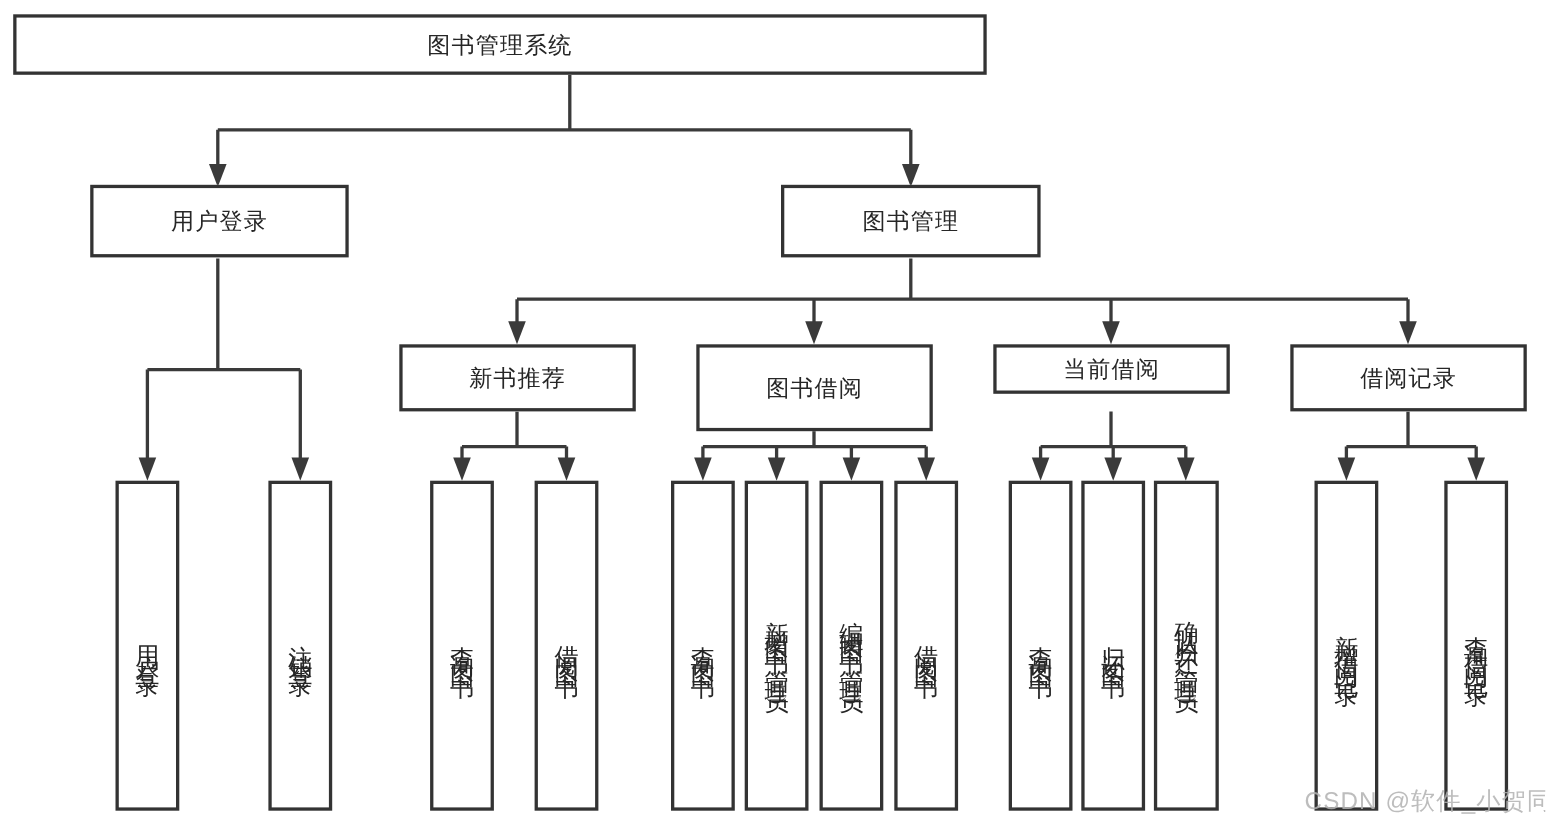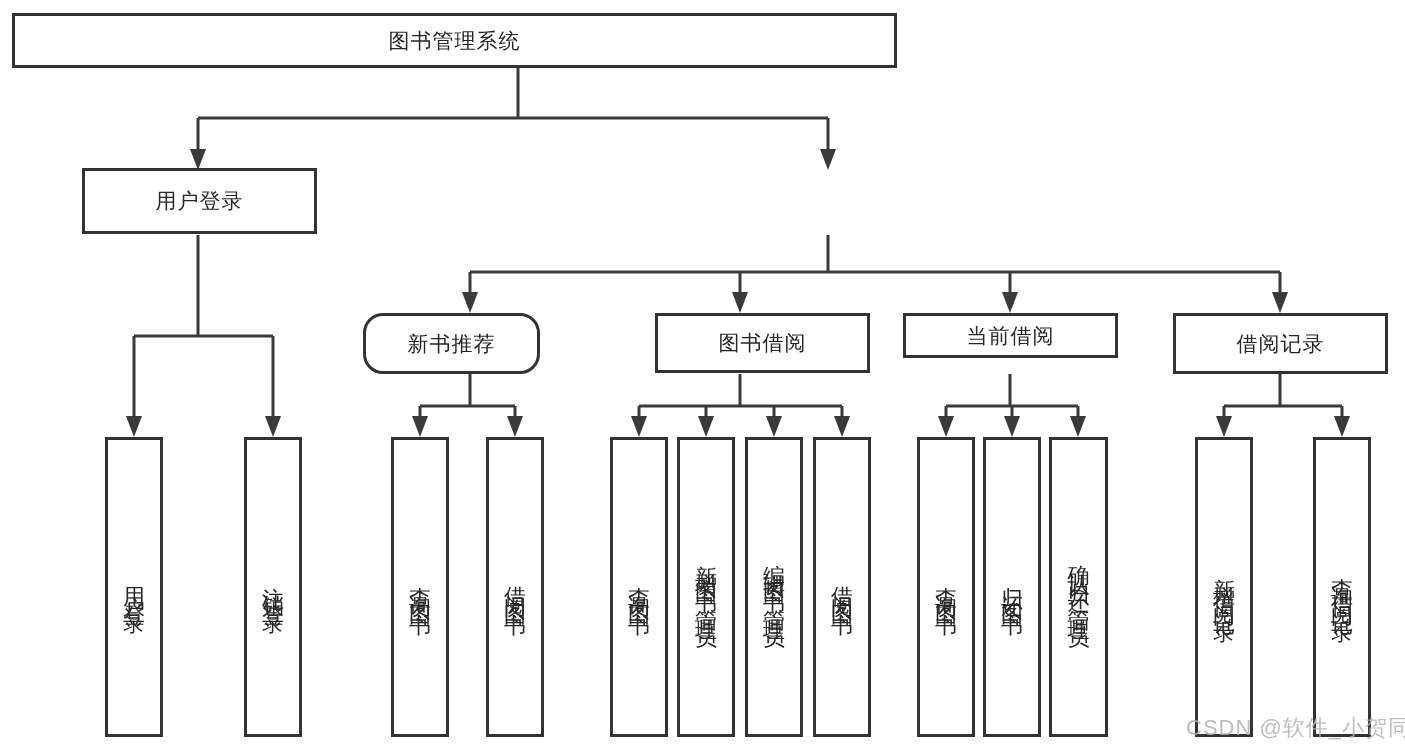--- a/index.html
+++ b/index.html
@@ -101,23 +101,24 @@
     <g>
       <path class="cline" d="M1280,374 V406 M1224,406 H1342 M1224,406 V417 M1342,406 V417"></path>
       <polygon class="ahead" points="1216,416 1232,416 1224,437"></polygon>
       <polygon class="ahead" points="1334,416 1350,416 1342,437"></polygon>
     </g>
   </svg>
 
   <div class="node" style="left:12px; top:13px; width:885px; height:55px;">图书管理系统</div>
 
   <div class="node" style="left:82px; top:168px; width:235px; height:66px;">用户登录</div>
+  <div class="node" style="left:710px; top:168px; width:236px; height:66px;">图书管理</div>
 
-  <div class="node" style="left:363px; top:313px; width:177px; height:61px;border-radius:20px;">新书推荐</div>
-  <div class="node" style="left:655px; top:313px; width:215px; height:60px;">图书借阅</div>
+  <div class="node" style="left:363px; top:313px; width:215px; height:61px;">新书推荐</div>
+  <div class="node" style="left:633px; top:313px; width:215px; height:79px;">图书借阅</div>
   <div class="node" style="left:903px; top:313px; width:215px; height:45px;">当前借阅</div>
   <div class="node" style="left:1173px; top:313px; width:215px; height:61px;">借阅记录</div>
 
   <div class="node node-v" style="left:105px; top:437px; width:58px; height:300px;">
     <span class="vtext">用户登录</span>
   </div>
   <div class="node node-v" style="left:244px; top:437px; width:58px; height:300px;">
     <span class="vtext">注销登录</span>
   </div>
 

